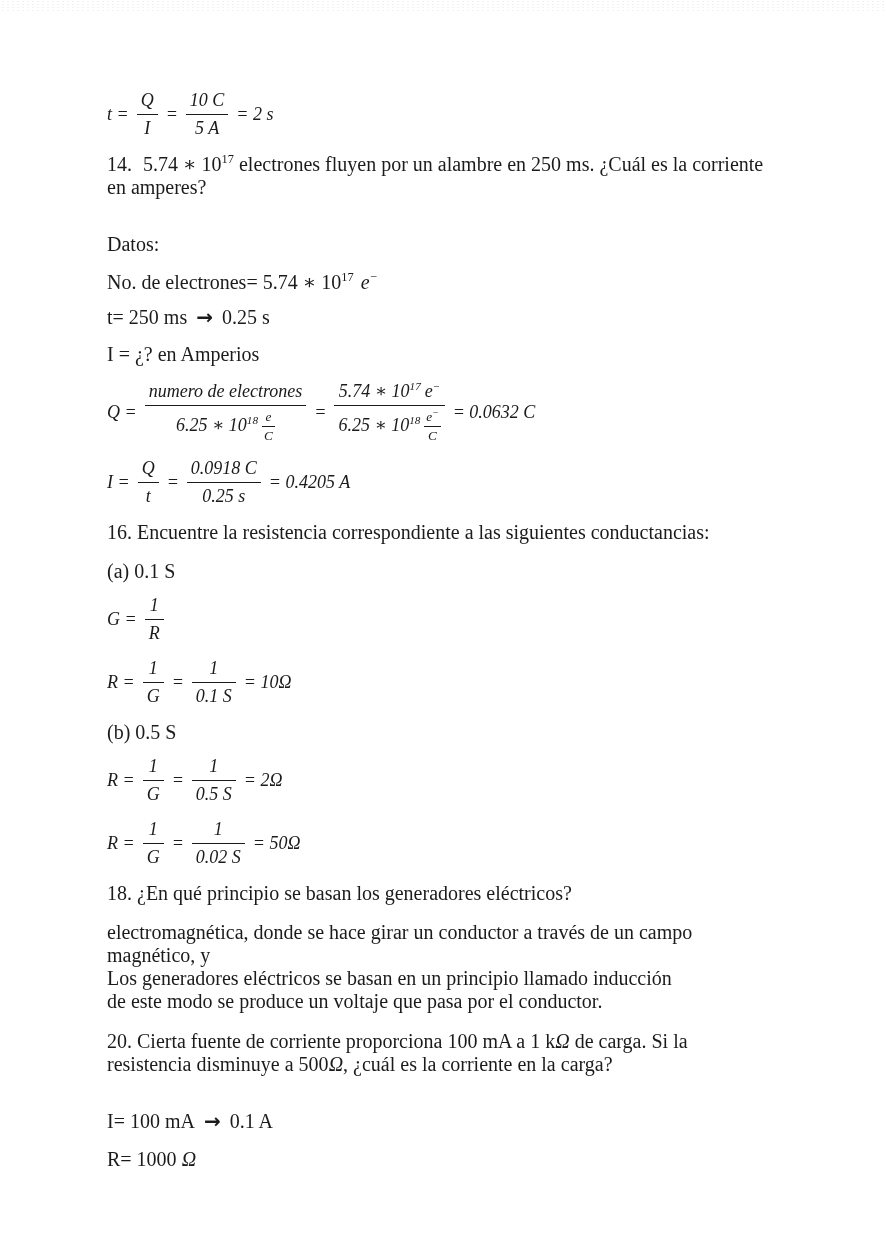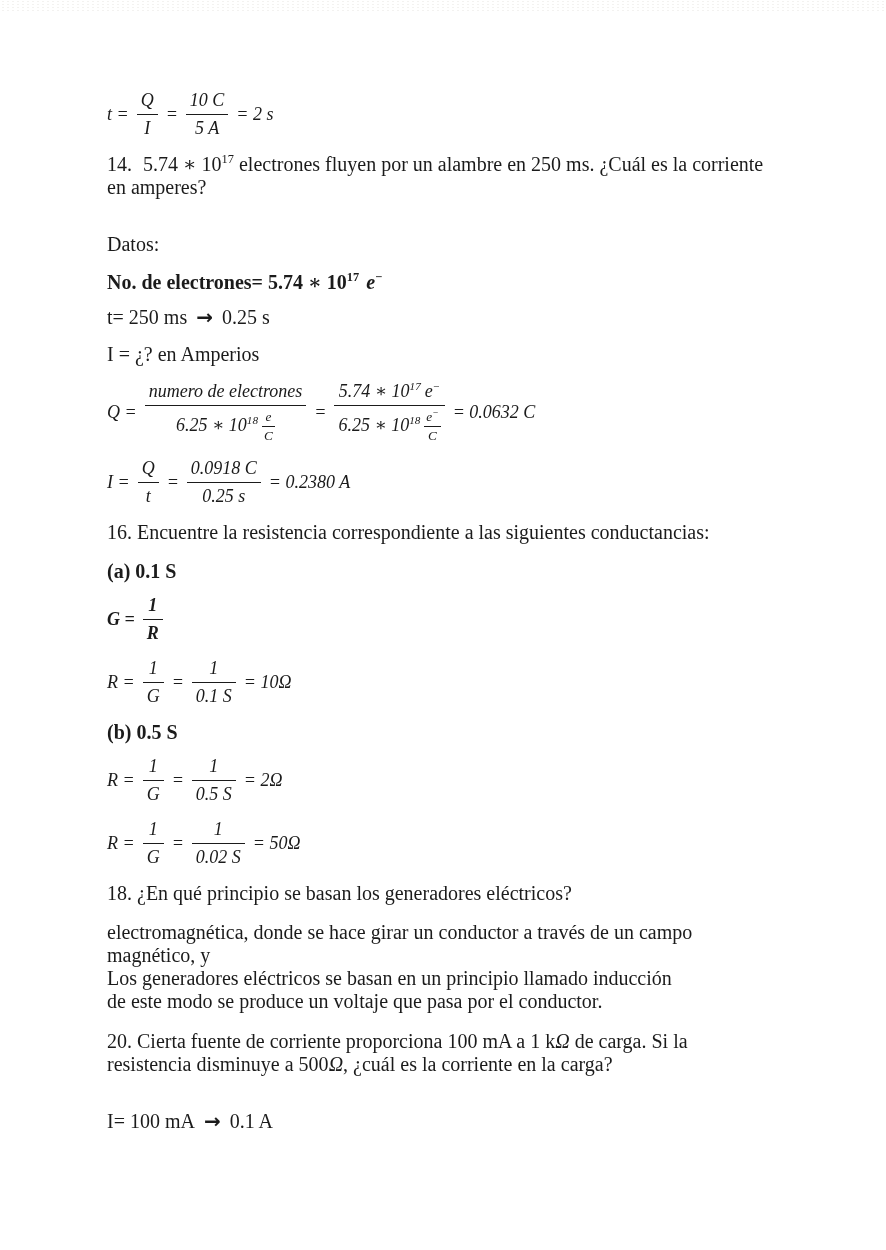--- a/index.html
+++ b/index.html
@@ -23,21 +23,21 @@
     padding: 90px 119px 0 107px;
   }
   .para {
     margin: 0 0 14px 0;
     font-size: 20px;
     line-height: 23px;
   }
   .qnum { margin-right: 11px; }
   .mb16 { margin-bottom: 16px; }
   .mb15 { margin-bottom: 15px; margin-top: 34px; }
-  .mb12 { margin-bottom: 12px; font-weight: bold; }
+  .mb12 { margin-bottom: 12px; }
   .mb13 { margin-bottom: 13px; }
   .mb17 { margin-bottom: 17px; }
   .mb40 { margin-bottom: 40px; }
   .mb10 { margin-bottom: 10px; }
   .it { font-style: italic; }
   sup { font-size: 0.62em; line-height: 0; }
   sub { font-size: 0.62em; line-height: 0; }
   .formula {
     display: flex;
     align-items: center;
@@ -135,21 +135,21 @@
     <span>I =</span>
     <span class="frac">
       <span class="num">Q</span>
       <span class="den">t</span>
     </span>
     <span>=</span>
     <span class="frac">
       <span class="num">0.0918 C</span>
       <span class="den">0.25 s</span>
     </span>
-    <span>= 0.2380 A</span>
+    <span>= 0.4205 A</span>
   </div>
 
   <p class="para mb16">16. Encuentre la resistencia correspondiente a las siguientes conductancias:</p>
   <p class="para mb12">(a) 0.1 S</p>
 
   <div class="formula mb12">
     <span>G =</span>
     <span class="frac">
       <span class="num">1</span>
       <span class="den">R</span>
@@ -205,15 +205,16 @@
   <div class="para mb17">
     <div>electromagnética, donde se hace girar un conductor a través de un campo magnético, y</div>
     <div>Los generadores eléctricos se basan en un principio llamado inducción</div>
     <div>de este modo se produce un voltaje que pasa por el conductor.</div>
   </div>
 
   <p class="para mb16"><span>20. Cierta fuente de corriente proporciona 100 mA a 1 k</span><span class="it">Ω</span><span> de carga. Si la resistencia disminuye a 500</span><span class="it">Ω</span><span>, ¿cuál es la corriente en la carga?</span></p>
 
   <p class="para mb15"><span>I= 100 mA</span><span class="arrow">→</span><span>0.1 A</span></p>
 
+  <p class="para"><span>R= 1000 </span><span class="it">Ω</span></p>
 
 
 </div>
 
 </body></html>

